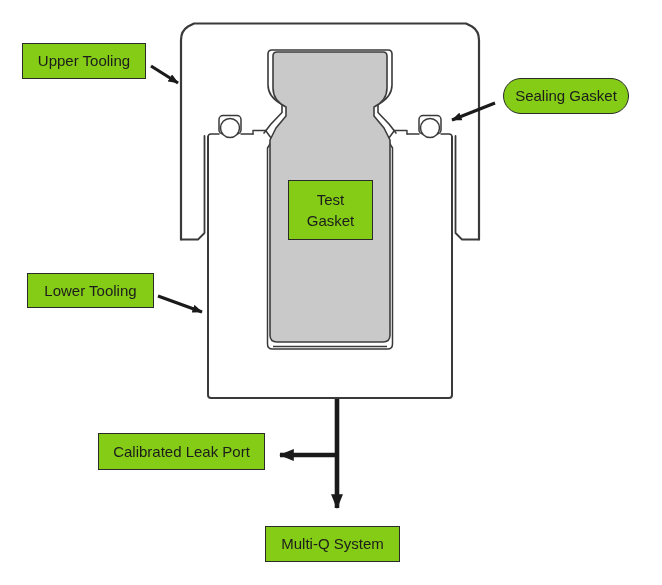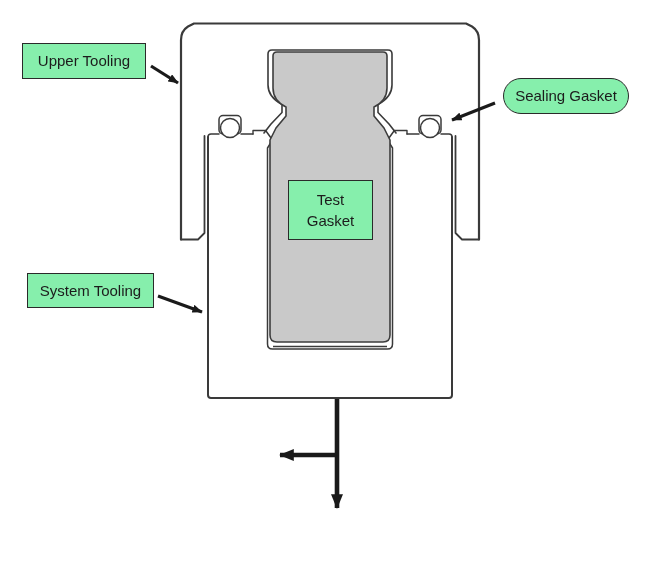--- a/index.html
+++ b/index.html
@@ -7,21 +7,21 @@
     position:relative;
     width:662px;height:585px;
     background:#ffffff;
     font-family:"Liberation Sans", sans-serif;
     overflow:hidden;
   }
   #fixture-svg{position:absolute;left:0;top:0;}
   .label-box{
     position:absolute;
     display:flex;align-items:center;justify-content:center;
-    background:#86efac;
+    background:#84cc16;
     border:1.5px solid #2a2a2a;
     color:#1c1c1c;
     font-size:15px;
     line-height:20px;
     text-align:center;
     box-sizing:border-box;
     white-space:nowrap;
   }
   .label-box.two-line{flex-direction:column;white-space:normal;justify-content:center;}
   #lbl-upper-tooling   {left:22px;  top:43px;  width:124px; height:36px;}
@@ -96,18 +96,24 @@
   <div class="label-box" id="lbl-sealing-gasket">
     <span>Sealing Gasket</span>
   </div>
 
   <div class="label-box two-line" id="lbl-test-sample">
     <span>Test</span>
     <span>Gasket</span>
   </div>
 
   <div class="label-box" id="lbl-lower-tooling">
-    <span>System Tooling</span>
+    <span>Lower Tooling</span>
   </div>
 
+  <div class="label-box" id="lbl-leak-port">
+    <span>Calibrated Leak Port</span>
+  </div>
 
+  <div class="label-box" id="lbl-multi-q">
+    <span>Multi-Q System</span>
+  </div>
 
 </div>
 
 </body></html>

